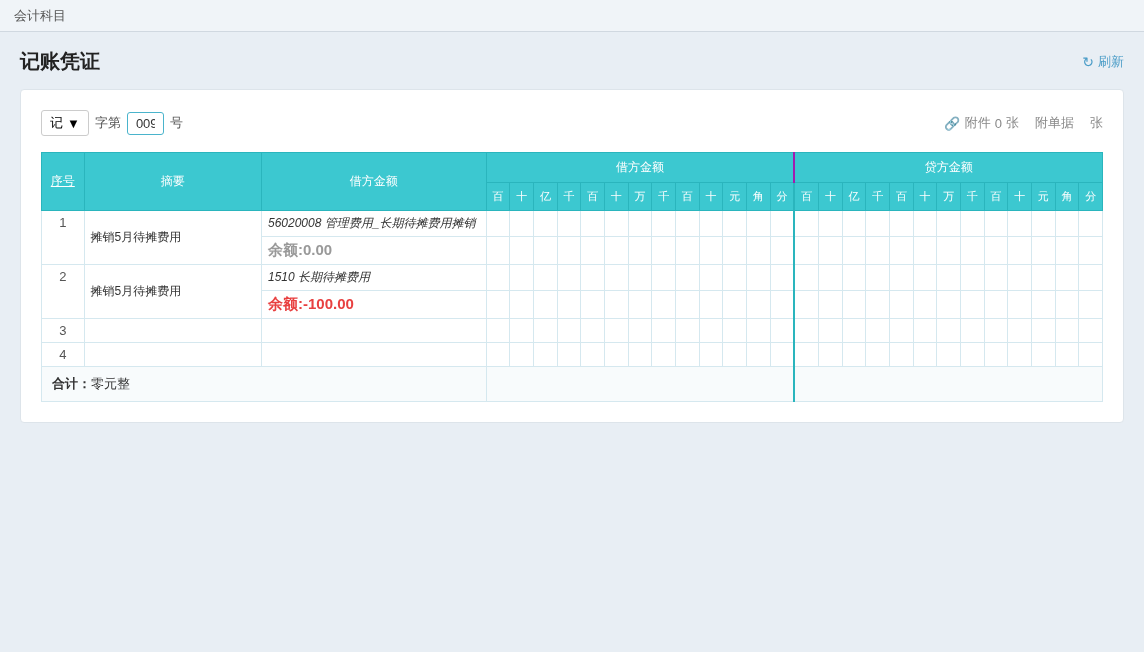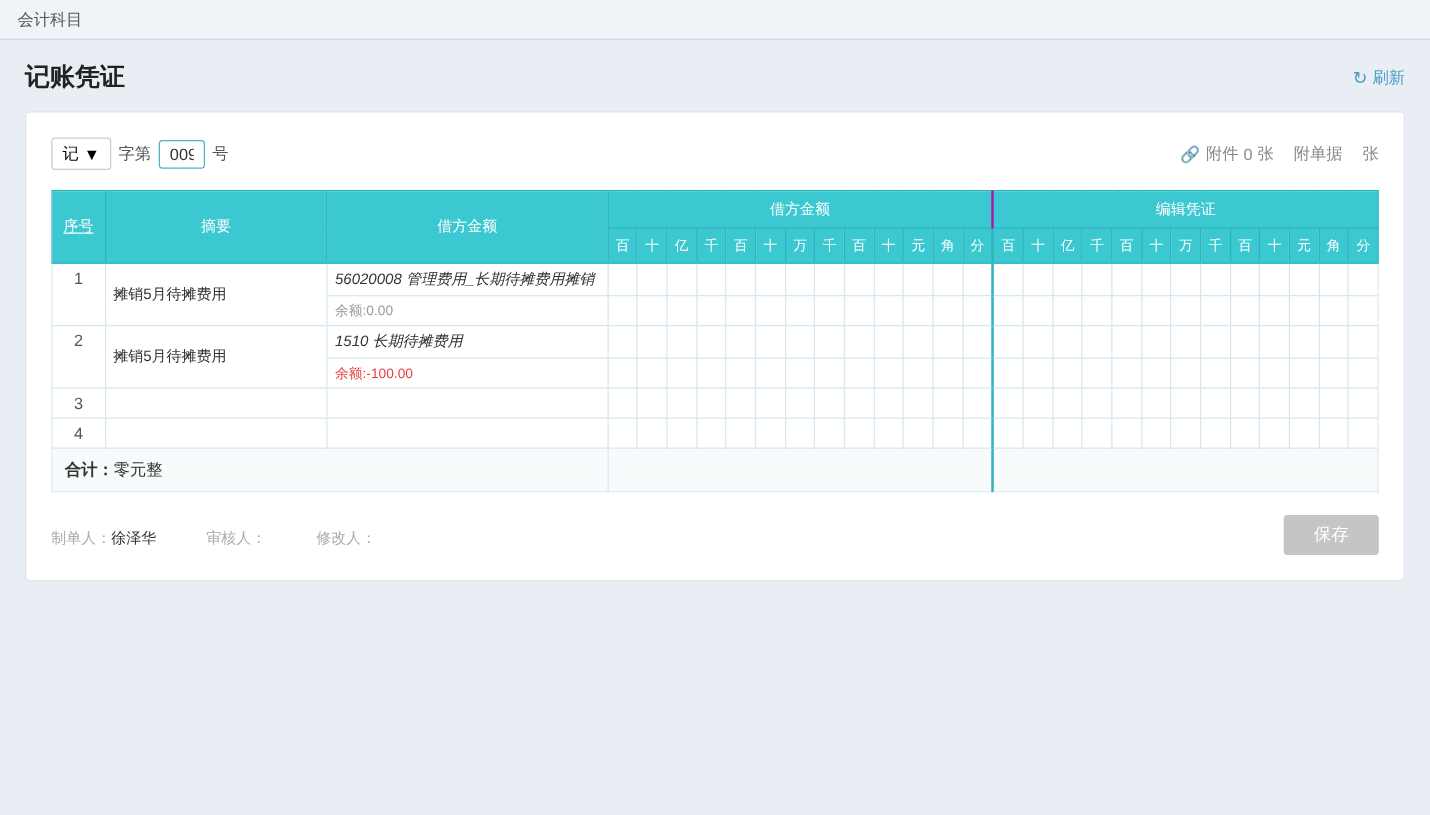--- a/index.html
+++ b/index.html
@@ -130,23 +130,24 @@
       color: #555;
       font-size: 13px;
       vertical-align: middle;
     }
     .account-info {
       font-size: 12px;
       color: #333;
       font-style: italic;
     }
     .balance-info {
-      font-size: 11px;
+      font-size: 15px;
       color: #999;
       margin-top: 4px;
+      font-weight: bold;
     }
     .balance-negative {
       color: #e84040;
     }
     .summary-row td {
       background: #f8fbfc;
       font-size: 13px;
       color: #333;
       padding: 8px 10px;
       border-top: 1px solid #c0dde8;
@@ -264,21 +265,21 @@
             <col style="width:18px">
             <col style="width:18px">
             <col style="width:18px">
         </colgroup>
         <thead>
           <tr>
             <th rowspan="2" class="col-seq">序号</th>
             <th rowspan="2">摘要</th>
             <th rowspan="2">借方金额</th>
             <th colspan="13" style="border-right: 2px solid #a21caf;">借方金额</th>
-            <th colspan="13">编辑凭证</th>
+            <th colspan="13">贷方金额</th>
           </tr>
           <tr>
             <th class="char-cell">百</th>
             <th class="char-cell">十</th>
             <th class="char-cell">亿</th>
             <th class="char-cell">千</th>
             <th class="char-cell">百</th>
             <th class="char-cell">十</th>
             <th class="char-cell">万</th>
             <th class="char-cell">千</th>
@@ -491,24 +492,14 @@
             <td colspan="3">
               <span style="font-weight:bold;">合计：</span><span>零元整</span>
             </td>
             <td colspan="13" style="border-right: 2px solid #2ab5bd;"></td>
             <td colspan="13"></td>
           </tr>
         </tfoot>
       </table>
     </div>
 
-    <div class="footer-row">
-      <div class="footer-info">
-        <span>
-          <span>制单人：</span><span style="color:#333;">徐泽华</span>
-        </span>
-        <span>审核人：</span>
-        <span>修改人：</span>
-      </div>
-      <button class="save-btn">保存</button>
-    </div>
   </div>
 </div>
 
 </body></html>

